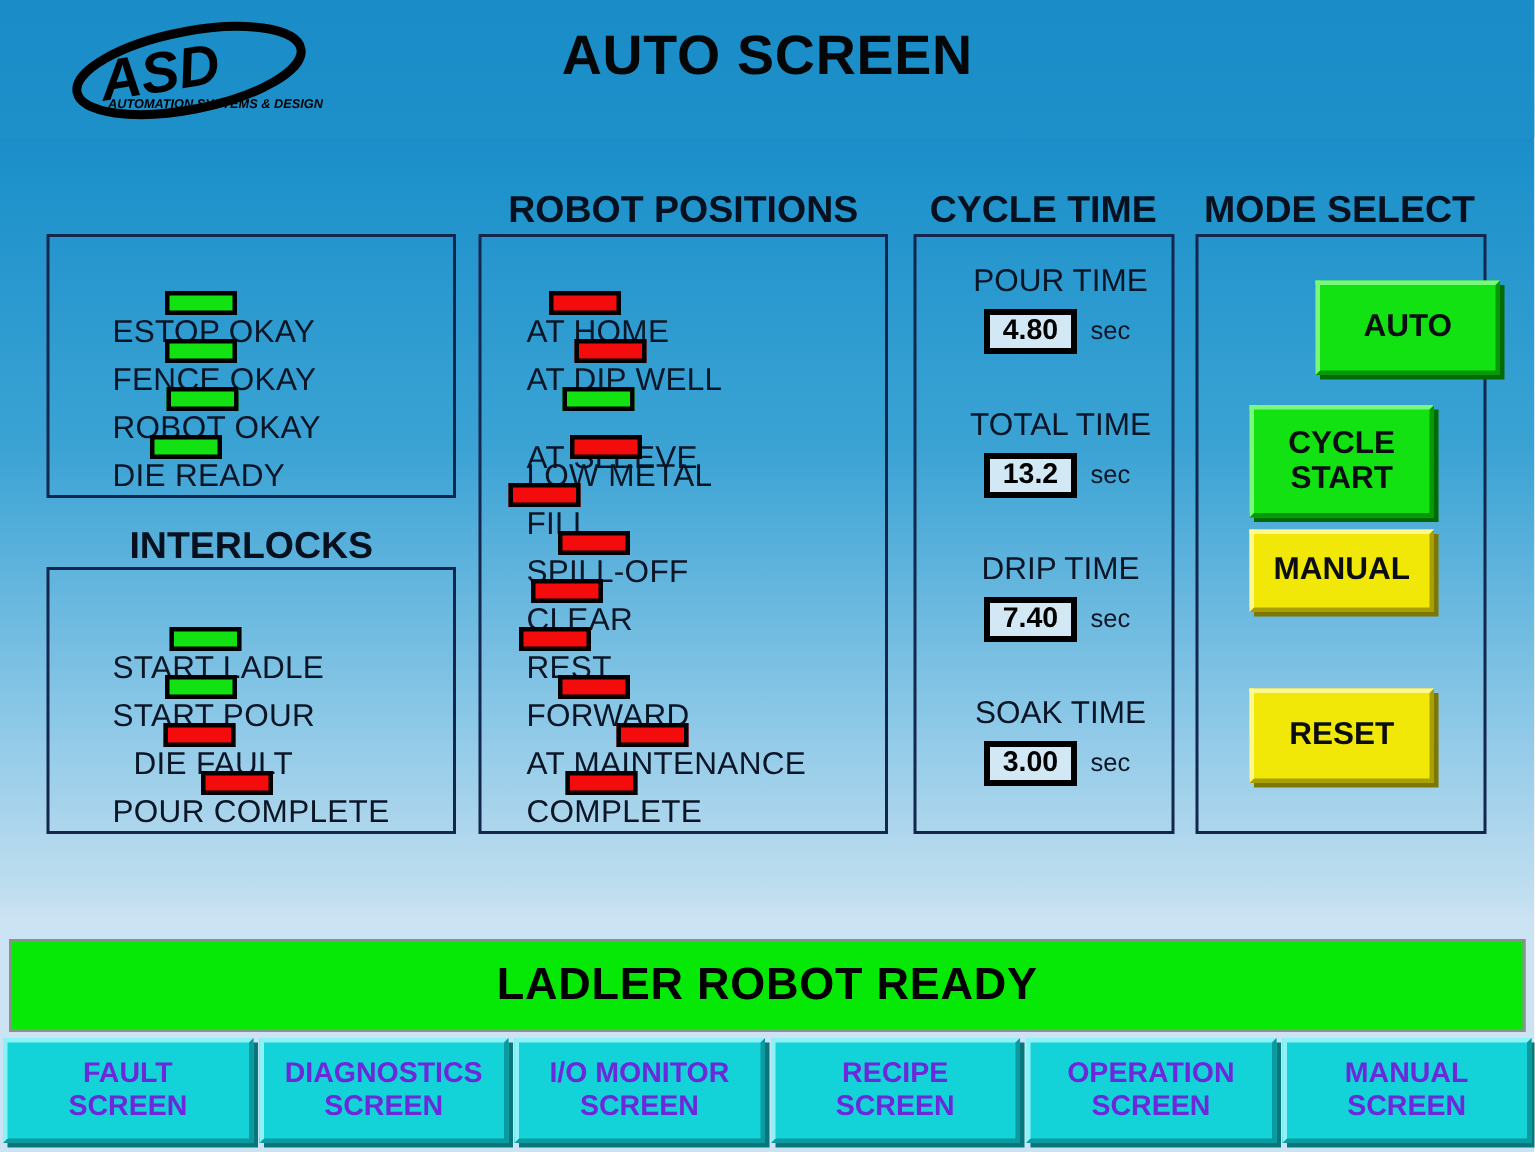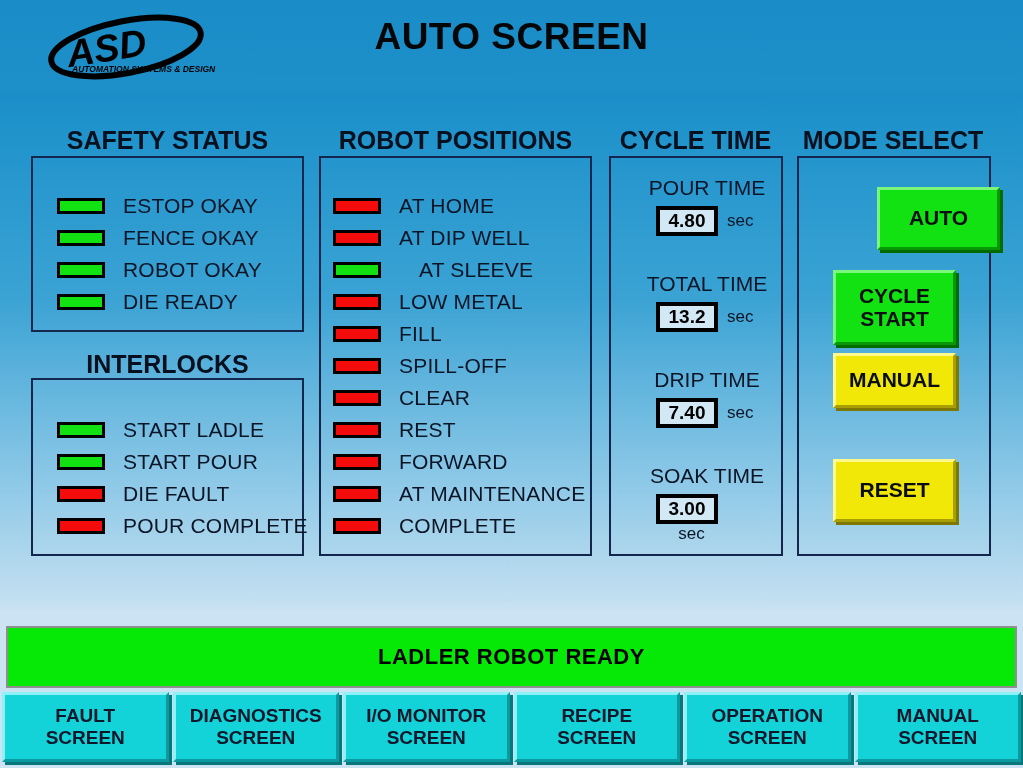--- a/index.html
+++ b/index.html
@@ -42,21 +42,21 @@
 
   
   .panel {
     position: absolute;
     border: 2px solid #12264e;
     background: transparent;
   }
 
   
   .lamp-row {
-    position: absolute; display: flex; align-items: center;
+    position: absolute; display: flex; align-items: center; flex-direction: column;
   }
   .lamp {
     width: 48px; height: 16px;
     border: 3px solid #000000;
     flex: 0 0 auto;
   }
   .lamp.on-green  { background: #12e212; }
   .lamp.on-red    { background: #f40c0c; }
   .lamp-label {
     margin-left: 18px;
@@ -109,41 +109,41 @@
     box-shadow: 3px 3px 0 #7d7703;
   }
 
   
   #status-bar {
     position: absolute; left: 6px; top: 626px;
     width: 1011px; height: 62px;
     background: #06e806;
     border: 2px solid #8f8f8f;
     display: flex; align-items: center; justify-content: center;
-    font-size: 22px; font-weight: bold; color: #000;
+    font-size: 30px; font-weight: bold; color: #000;
     letter-spacing: 0.5px;
   }
 
   
   #navbar {
     position: absolute; left: 0; top: 692px;
     width: 1023px; height: 76px;
     display: flex; gap: 4px; padding: 0 2px;
   }
   .nav-btn {
     flex: 1 1 0;
     background: #13d3d9;
     border-top: 3px solid #8df2f5;
     border-left: 3px solid #8df2f5;
     border-right: 3px solid #0a9a9f;
     border-bottom: 3px solid #0a9a9f;
     box-shadow: 3px 3px 0 #07777b;
     display: flex; flex-direction: column;
     align-items: center; justify-content: center;
-    font-size: 19px; font-weight: bold; color: #0f172a;
+    font-size: 19px; font-weight: bold; color: #6d28d9;
     line-height: 1.18; text-align: center;
     cursor: pointer;
     margin-bottom: 6px;
   }
 </style>
 </head>
 <body>
 
 <div id="screen">
 
@@ -153,21 +153,20 @@
         <ellipse cx="86" cy="35" rx="76" ry="26" fill="none" stroke="#000" stroke-width="6" transform="rotate(-11 86 35)"></ellipse>
         <g transform="rotate(-9 86 32)">
           <text x="26" y="46" font-family="'Liberation Sans', sans-serif" font-size="38" font-weight="bold" font-style="italic" fill="#000">ASD</text>
         </g>
         <text x="32" y="60" font-family="'Liberation Sans', sans-serif" font-size="8.5" font-weight="bold" font-style="italic" fill="#000">AUTOMATION SYSTEMS &amp; DESIGN</text>
       </svg>
     </div>
     <div id="app-title">AUTO SCREEN</div>
   </div>
 
-  <div class="panel-heading" style="left:30px; top:126px; width:275px;">SAFETY STATUS</div>
   <div class="panel-heading" style="left:30px; top:350px; width:275px;">INTERLOCKS</div>
   <div class="panel-heading" style="left:318px; top:126px; width:275px;">ROBOT POSITIONS</div>
   <div class="panel-heading" style="left:608px; top:126px; width:175px;">CYCLE TIME</div>
   <div class="panel-heading" style="left:795px; top:126px; width:196px;">MODE SELECT</div>
 
   <div class="panel" style="left:31px; top:156px; width:273px; height:176px;"></div>
   <div class="panel" style="left:31px; top:378px; width:273px; height:178px;"></div>
   <div class="panel" style="left:319px; top:156px; width:273px; height:400px;"></div>
   <div class="panel" style="left:609px; top:156px; width:174px; height:400px;"></div>
   <div class="panel" style="left:797px; top:156px; width:194px; height:400px;"></div>
@@ -193,21 +192,21 @@
 
   <div id="interlocks-list">
       <div class="lamp-row" style="left: 57px; top: 418px;">
         <div class="lamp on-green"></div>
         <div class="lamp-label">START LADLE</div>
       </div>
       <div class="lamp-row" style="left: 57px; top: 450px;">
         <div class="lamp on-green"></div>
         <div class="lamp-label">START POUR</div>
       </div>
-      <div class="lamp-row" style="left: 57px; top: 482px;">
+      <div class="lamp-row" style="left: 71px; top: 482px;">
         <div class="lamp on-red"></div>
         <div class="lamp-label">DIE FAULT</div>
       </div>
       <div class="lamp-row" style="left: 57px; top: 514px;">
         <div class="lamp on-red"></div>
         <div class="lamp-label">POUR COMPLETE</div>
       </div>
     </div>
 
   <div id="robot-list">
@@ -267,21 +266,21 @@
       <div class="ct-valrow" style="left: 656px; top: 302px;">
         <div class="ct-box">13.2</div>
         <div class="ct-unit">sec</div>
       </div>
       <div class="ct-label" style="left: 611px; top: 368px;">DRIP TIME</div>
       <div class="ct-valrow" style="left: 656px; top: 398px;">
         <div class="ct-box">7.40</div>
         <div class="ct-unit">sec</div>
       </div>
       <div class="ct-label" style="left: 611px; top: 464px;">SOAK TIME</div>
-      <div class="ct-valrow" style="left: 656px; top: 494px; flex-direction: column;">
+      <div class="ct-valrow" style="left: 656px; top: 494px;">
         <div class="ct-box">3.00</div>
         <div class="ct-unit">sec</div>
       </div>
     </div>
 
   <div id="mode-list">
       <div class="mode-btn green" style="left: 833px; top: 187px; width: 123px; height: 63px; margin-left: 44px;">
         <span>AUTO</span>
       </div>
       <div class="mode-btn green" style="left: 833px; top: 270px; width: 123px; height: 75px;">

